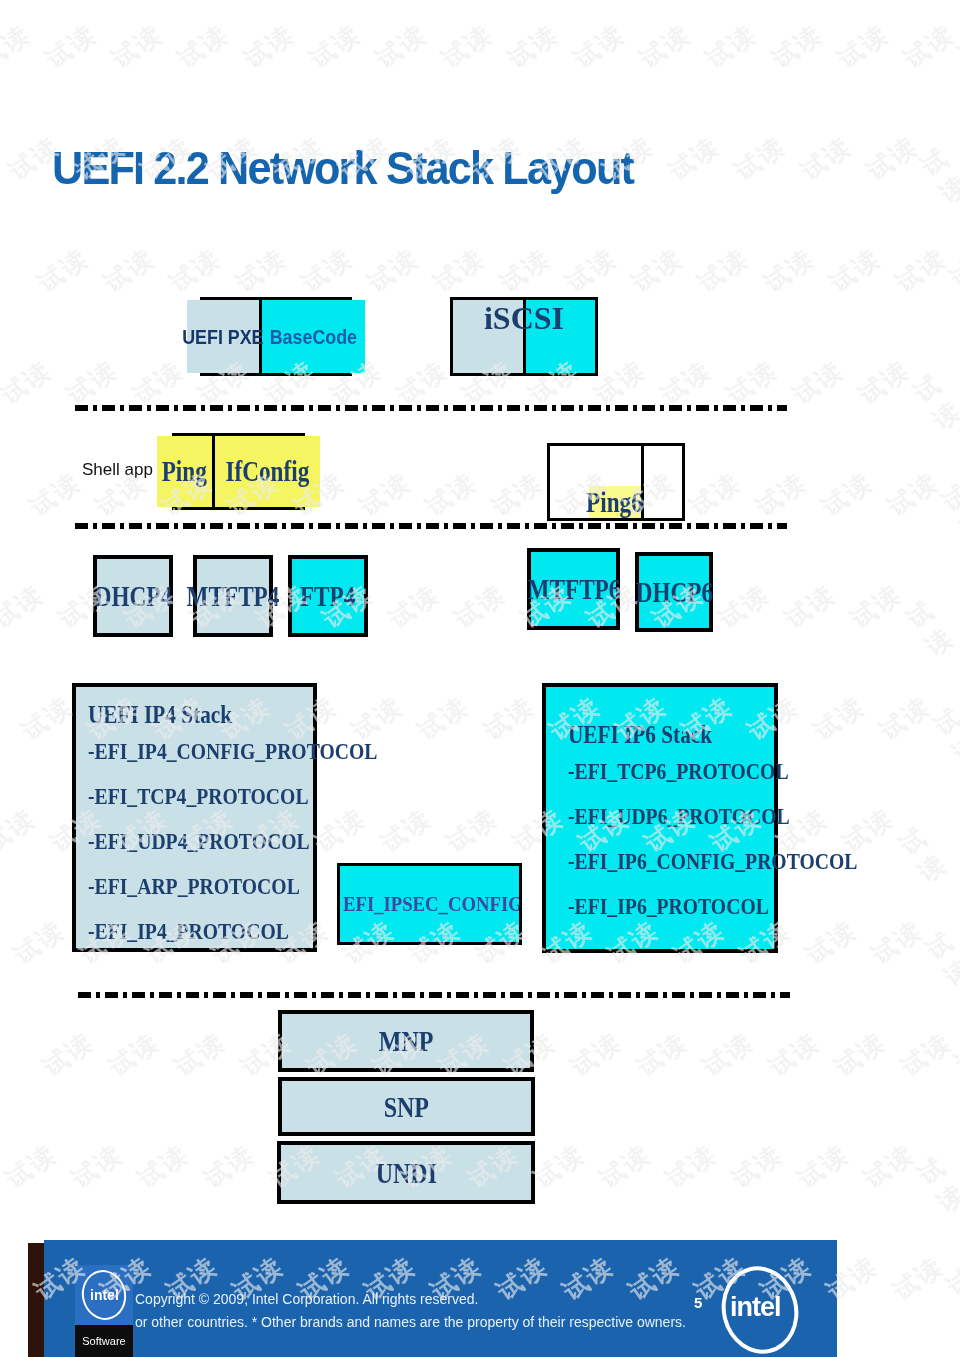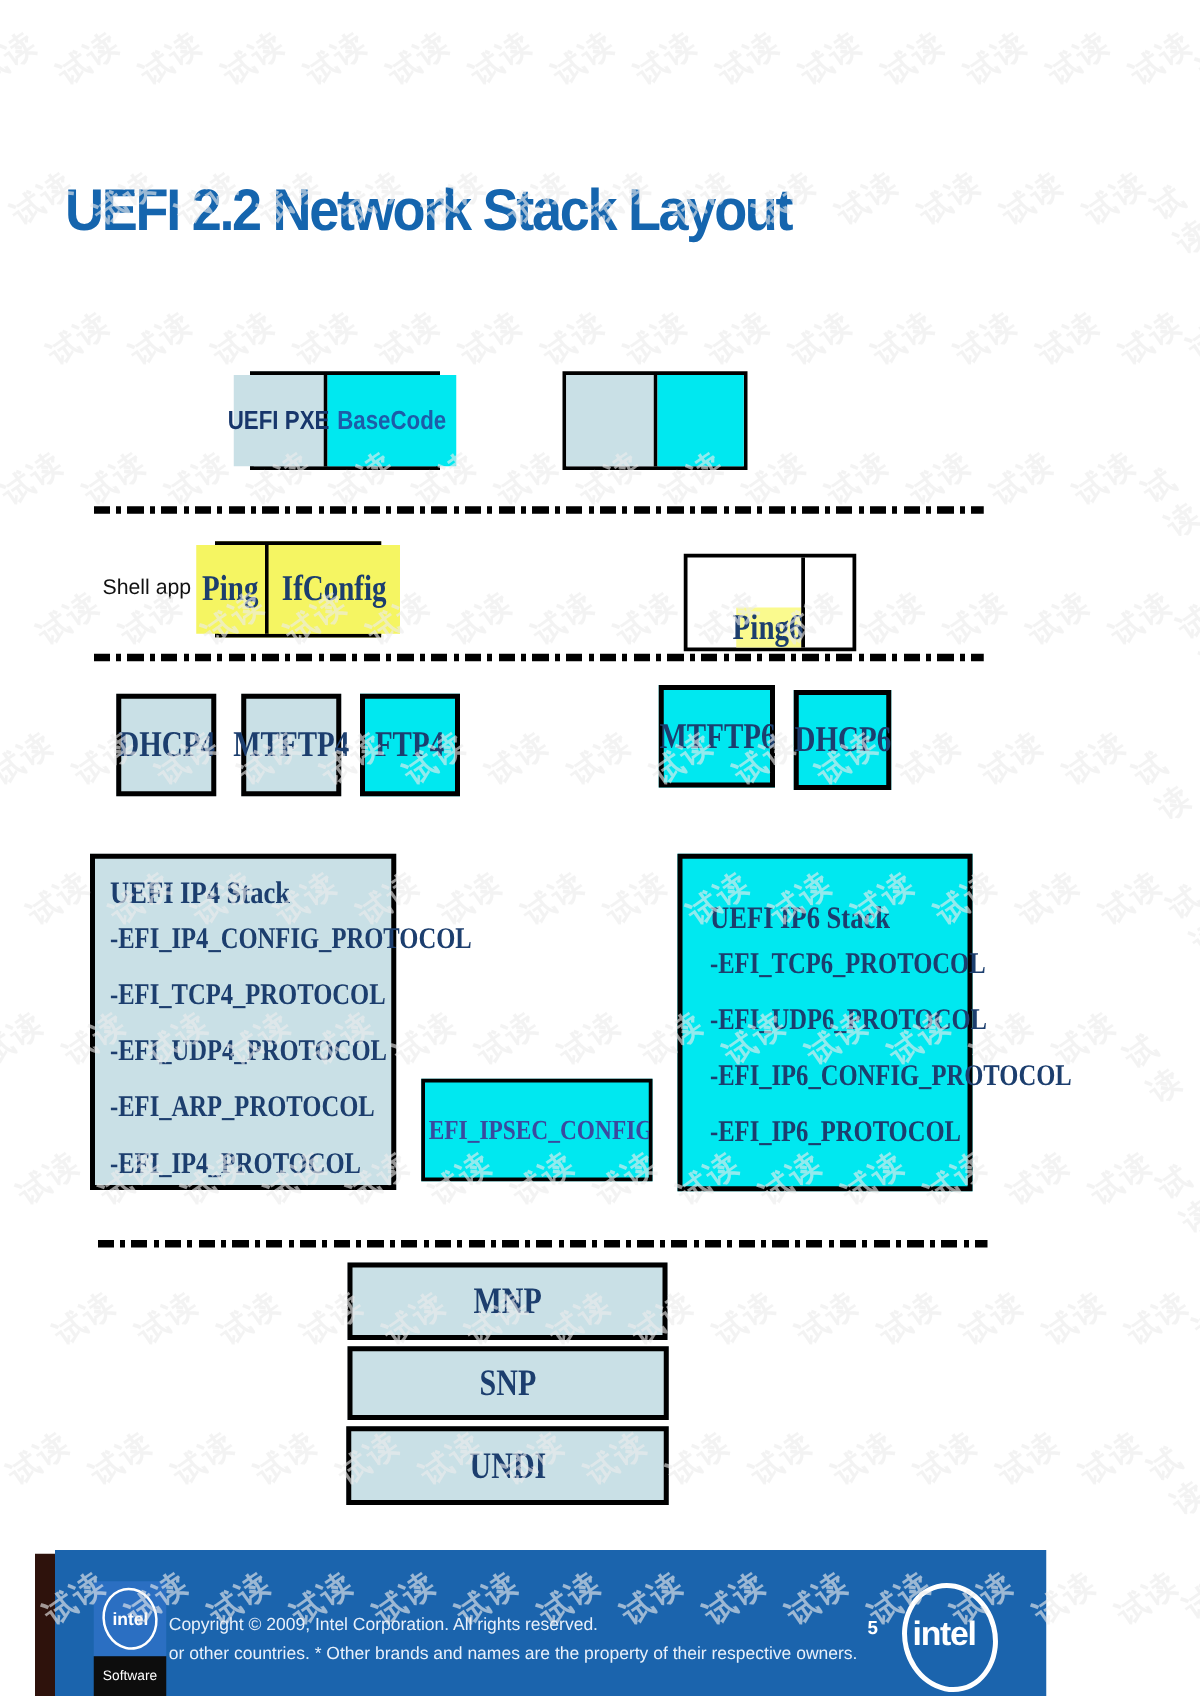--- a/index.html
+++ b/index.html
@@ -87,20 +87,21 @@
   <div class="divider"></div>
   <div class="cell fill-cy" style="flex:1;">
     <span class="basecode-label">BaseCode</span>
   </div>
 </div>
 
 <div class="abs dbox split" style="left:450px;top:297px;width:148px;height:79px;">
   <div class="cell fill-lb" style="width:70px;"></div>
   <div class="divider"></div>
   <div class="cell fill-cy" style="flex:1;"></div>
+  <span class="serifnavy iscsi-label">iSCSI</span>
 </div>
 
 <div class="abs dashline" style="left:75px;top:405px;width:712px;"></div>
 
 <div class="abs shell-label">Shell app</div>
 
 <div class="abs dbox split fill-ye" style="left:172px;top:433px;width:133px;height:77px;">
   <div class="cell fill-ye" style="width:55px;">
     <span class="serifnavy pingfont cond">Ping</span>
   </div>

